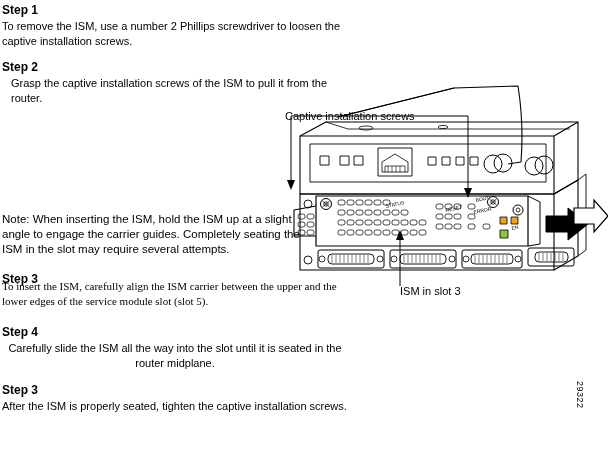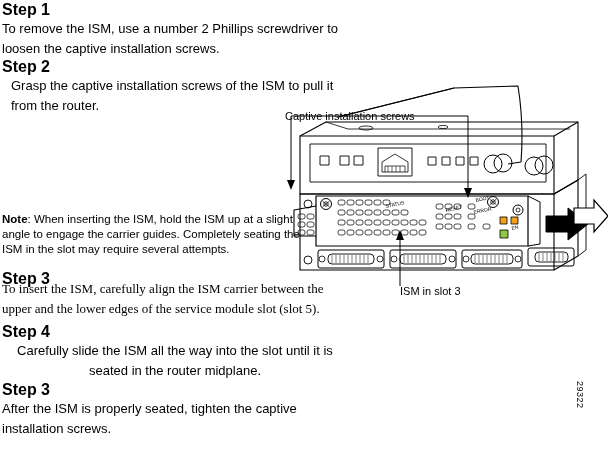--- a/index.html
+++ b/index.html
@@ -17,41 +17,41 @@
   }
 
   
   .text-col {
     position: absolute;
     left: 2px;
     top: 0;
     width: 348px;
   }
   .step-head {
-    font-size: 16px;
+    font-size: 12px;
     font-weight: bold;
     margin: 0;
     padding: 0;
     line-height: 14px;
   }
   .body-par {
-    font-size: 13px;
+    font-size: 11px;
     font-weight: normal;
     margin: 0;
     padding: 0;
-    line-height: 20px;
+    line-height: 15px;
   }
   .note-par {
     font-size: 11.5px;
     line-height: 15px;
     margin: 0;
     padding: 0;
   }
   .note-lead {
-    font-weight: bold;
+    font-weight: normal;
   }
 
   .blk-step1-h { position: absolute; left: 0; top: 3px; }
   .blk-step1-b { position: absolute; left: 0; top: 19px; width: 346px; }
   .blk-step2-h { position: absolute; left: 0; top: 60px; }
   .blk-step2-b { position: absolute; left: 9px; top: 76px; width: 346px; }
   .blk-note    { position: absolute; left: 0; top: 212px; width: 300px; }
   .blk-step3-h { position: absolute; left: 0; top: 272px; }
   .blk-step3-b { position: absolute; left: 0; top: 279px; width: 346px; font-family: Liberation Serif, serif; }
   .blk-step4-h { position: absolute; left: 0; top: 325px; text-align: center; }

